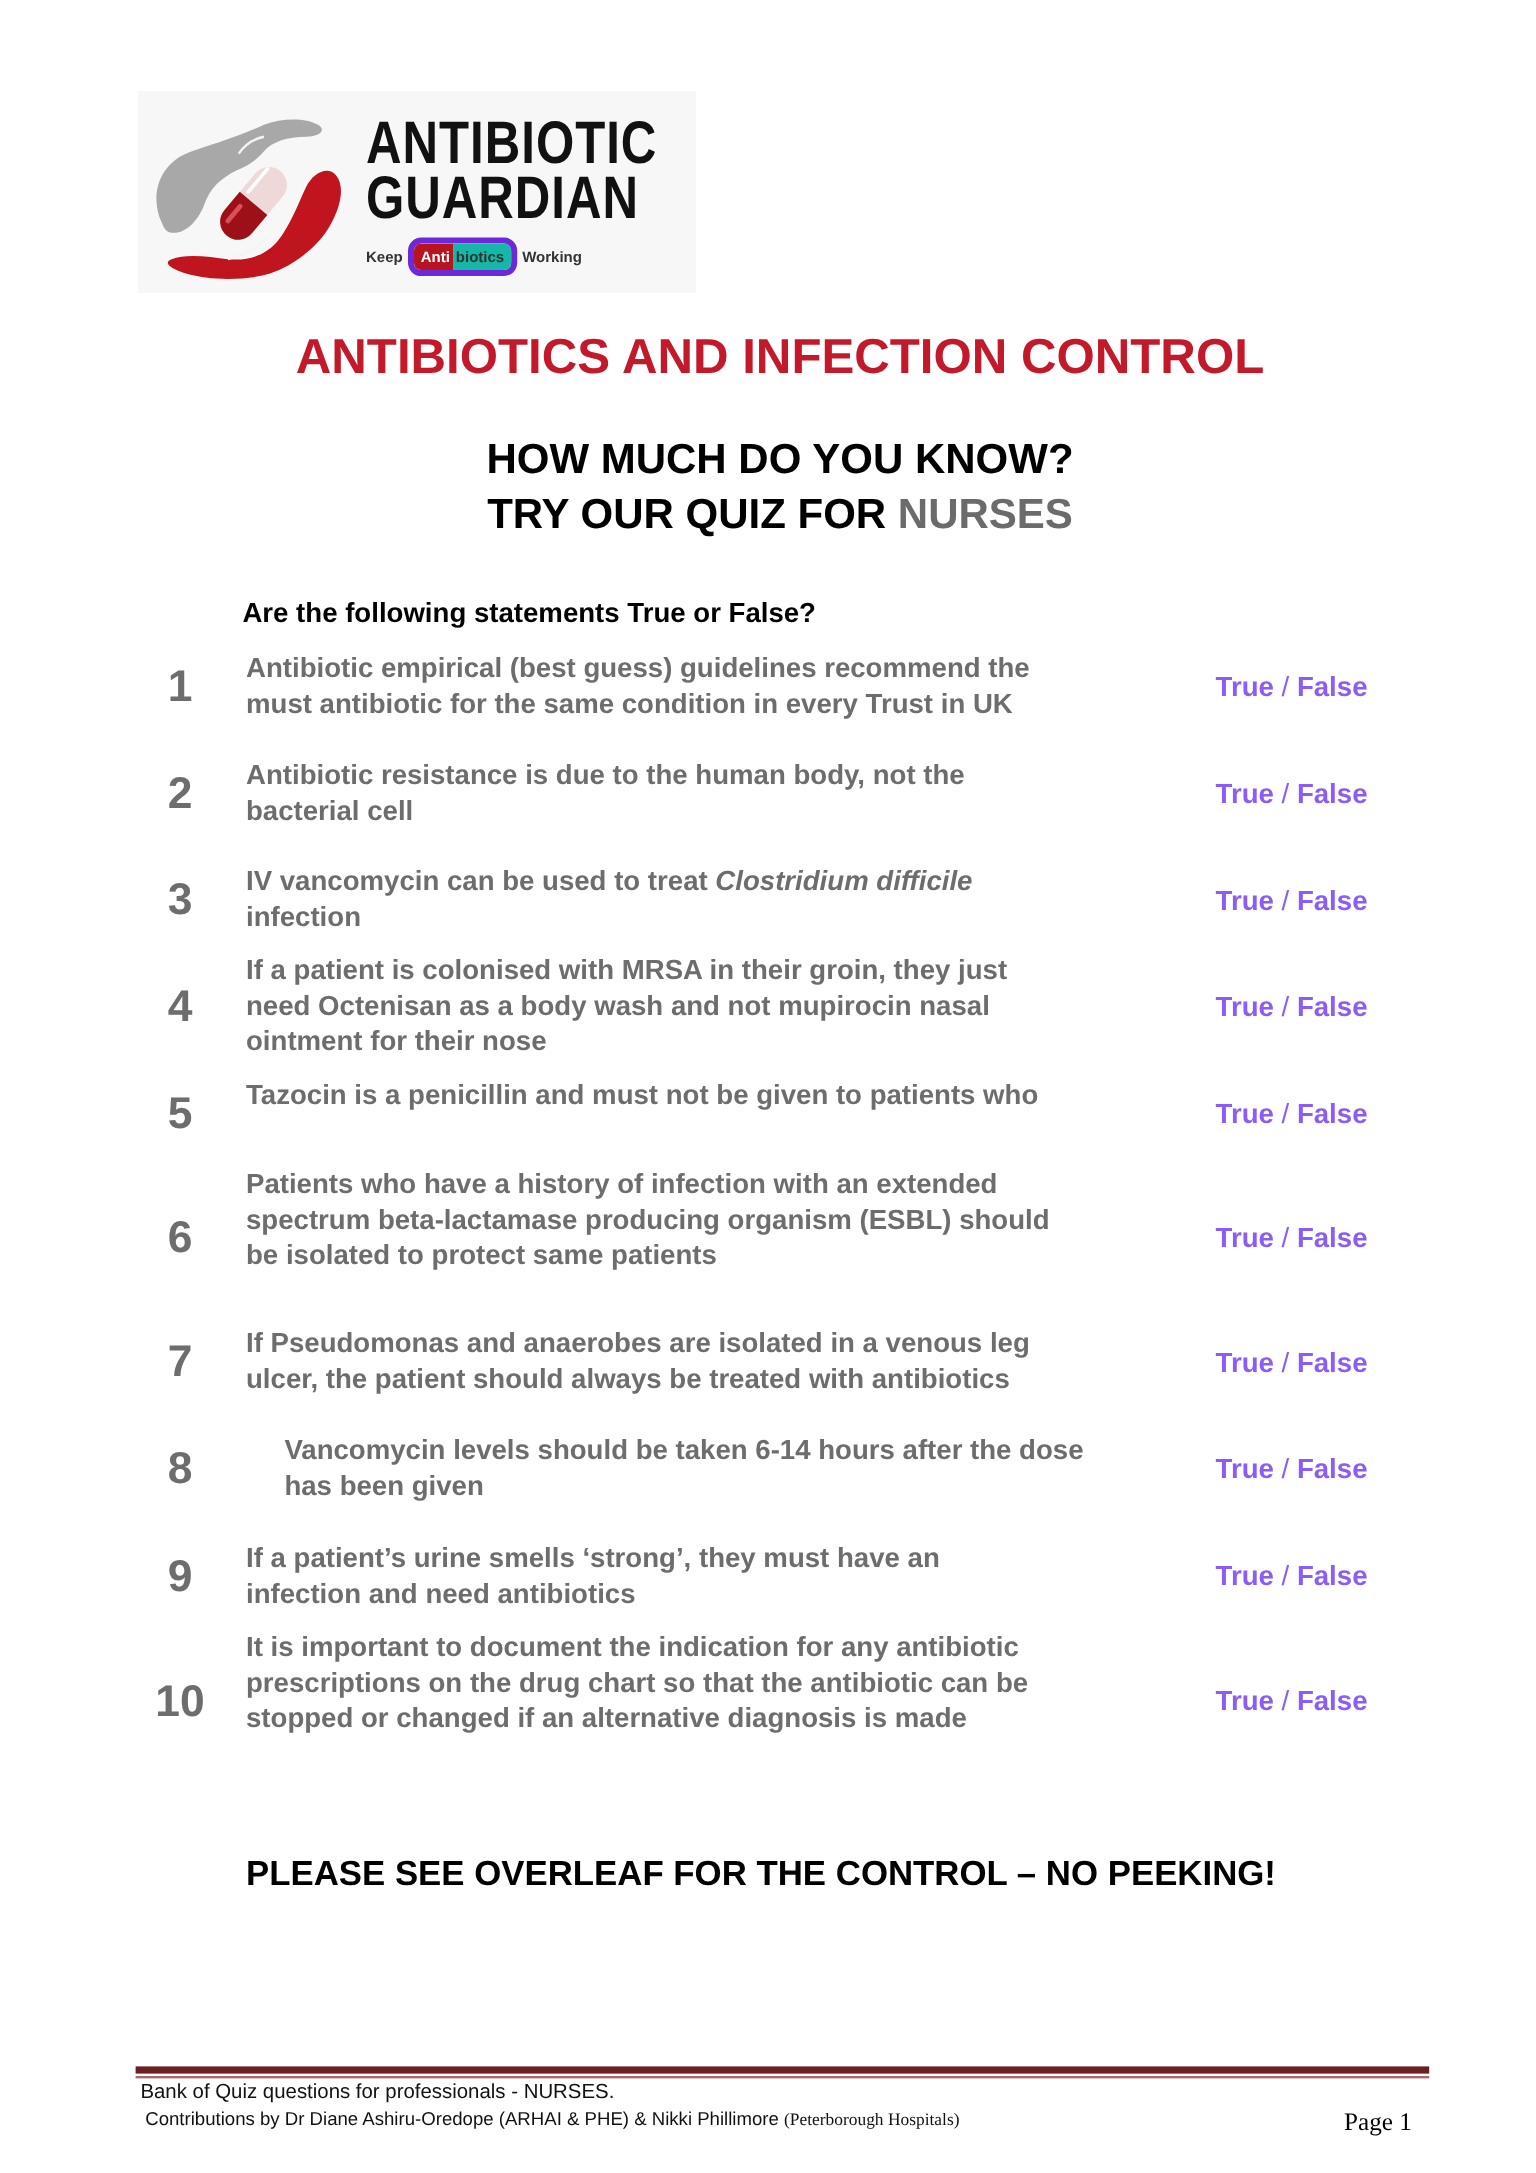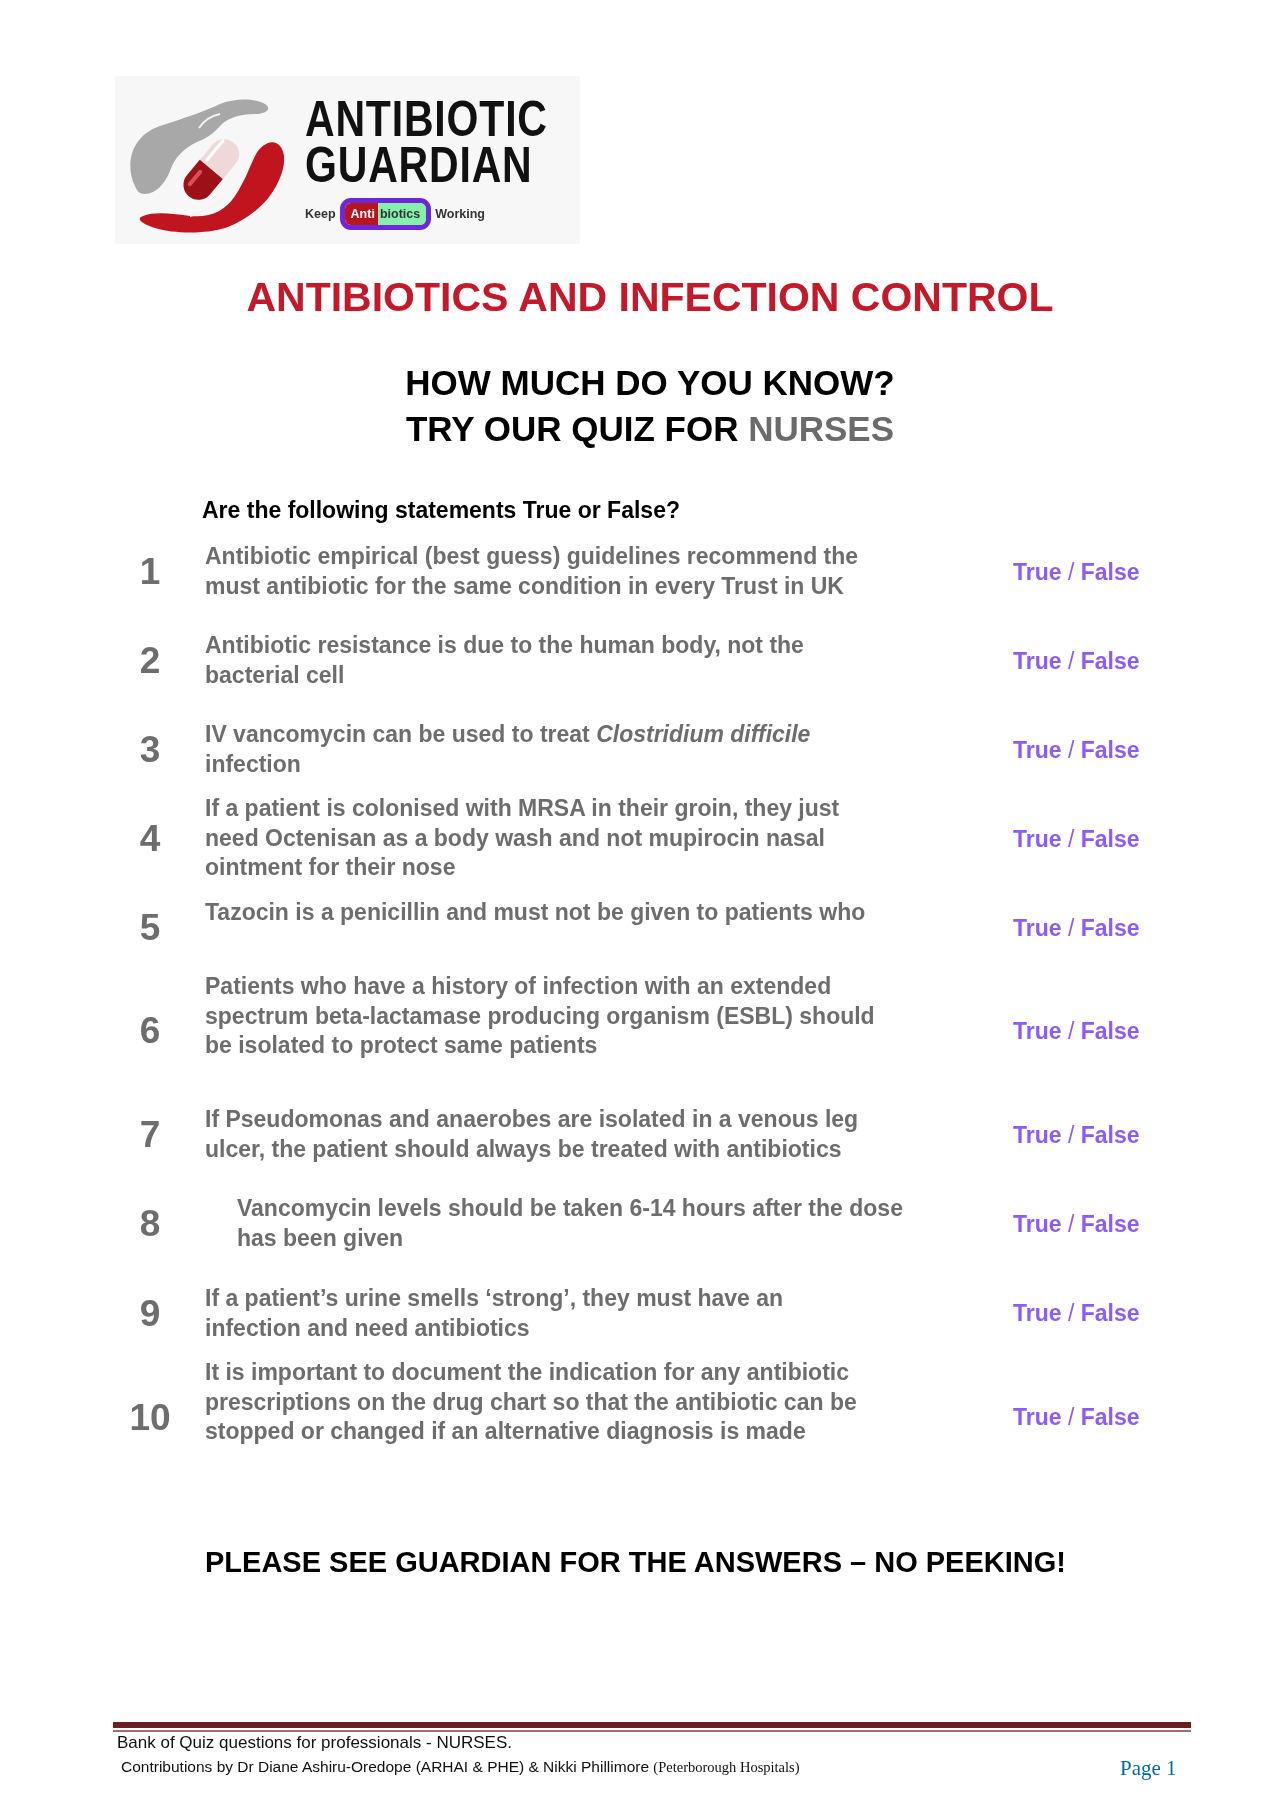--- a/index.html
+++ b/index.html
@@ -12,21 +12,21 @@
   .logo svg { position: absolute; left: 0; top: 0; }
   .logo-word { position: absolute; left: 190px; font-weight: bold; color: #111; font-size: 50px;
                letter-spacing: 1px; transform: scaleX(0.82); transform-origin: left top; line-height: 1; }
   .logo-word.w1 { top: 18px; }
   .logo-word.w2 { top: 64px; }
   .tagline { position: absolute; left: 190px; top: 126px; height: 24px; display: flex; align-items: center;
              font-size: 12.5px; font-weight: bold; color: #333; }
   .tag-pill { display: inline-flex; margin: 0 4px; height: 22px; border-radius: 11px; overflow: hidden;
               border: 5px solid #6d28d9; align-items: stretch; }
   .tag-pill .red { background: #b8141f; color: #fff; padding: 0 3px 0 6px; display: flex; align-items: center; }
-  .tag-pill .light { background: #86efac; color: #333; padding: 0 6px 0 2px; display: flex; align-items: center; }
+  .tag-pill .light { background: #14b8a6; color: #333; padding: 0 6px 0 2px; display: flex; align-items: center; }
 
   .title { left: 0; width: 1300px; text-align: center; top: 274px; font-size: 41px; font-weight: bold; color: #c31a2b; }
   .subtitle { left: 0; width: 1300px; text-align: center; font-size: 35px; font-weight: bold; color: #000; }
   .subtitle.l1 { top: 363px; }
   .subtitle.l2 { top: 409px; }
   .subtitle .accent { color: #6b6b6b; }
 
   .instructions { left: 202px; top: 497px; font-size: 23px; font-weight: bold; color: #000; }
 
   .qnum { position: absolute; width: 90px; left: 105px; text-align: center; font-size: 37px; font-weight: bold; color: #6d6d6d; }
@@ -35,21 +35,21 @@
   .tf { position: absolute; left: 1013px; font-size: 23px; font-weight: bold; color: #8b5cf6; white-space: nowrap; }
   .tf .sep { font-weight: normal; }
 
   .overleaf { left: 205px; top: 1546px; font-size: 29px; font-weight: bold; color: #000; }
 
   .rule-thick { position: absolute; left: 113px; width: 1078px; top: 1722px; height: 6px; background: #6b1f22; }
   .rule-thin  { position: absolute; left: 113px; width: 1078px; top: 1730px; height: 2px; background: #a86a6d; }
   .foot1 { left: 117px; top: 1733px; font-size: 17px; color: #111; }
   .foot2 { left: 121px; top: 1758px; font-size: 15.5px; color: #111; }
   .foot2 .serif { font-family: "Liberation Serif", serif; font-size: 14.5px; }
-  .page { left: 1120px; top: 1756px; font-family: "Liberation Serif", serif; font-size: 21px; color: #0369a1; }
+  .page { left: 1120px; top: 1756px; font-family: "Liberation Serif", serif; font-size: 21px; color: #000000; }
 </style>
 </head>
 <body>
 
 <div class="logo">
   <svg width="190" height="168" viewBox="0 0 190 168">
 
     <path d="M20,110 C10,90 15,60 45,50 C70,42 90,35 105,28 C120,22 140,22 150,28 C158,33 150,38 140,38 C125,38 112,42 105,50 C98,58 92,62 82,66 C70,72 60,80 55,95 C50,108 40,118 30,118 C24,118 22,115 20,110 Z" fill="#a8a8a8"></path>
     <path d="M105,38 C95,40 88,46 84,52" stroke="#f4f4f4" stroke-width="2" fill="none"></path>
 
@@ -170,19 +170,19 @@
     <div class="qtext" style="top:1358px;">
       <div>It is important to document the indication for any antibiotic</div>
       <div>prescriptions on the drug chart so that the antibiotic can be</div>
       <div>stopped or changed if an alternative diagnosis is made</div>
     </div>
     <div class="tf" style="top:1404px;"><span>True</span><span class="sep"> / </span><span>False</span></div>
   </div>
 
 </div>
 
-<div class="abs overleaf">PLEASE SEE GUARDIAN FOR THE ANSWERS – NO PEEKING!</div>
+<div class="abs overleaf">PLEASE SEE OVERLEAF FOR THE CONTROL – NO PEEKING!</div>
 
 <div class="rule-thick"></div>
 <div class="rule-thin"></div>
 <div class="abs foot1">Bank of Quiz questions for professionals - NURSES.</div>
 <div class="abs foot2"><span>Contributions by Dr Diane Ashiru-Oredope (ARHAI &amp; PHE) &amp; Nikki Phillimore </span><span class="serif">(Peterborough Hospitals)</span></div>
 <div class="abs page">Page 1</div>
 
 </body></html>

